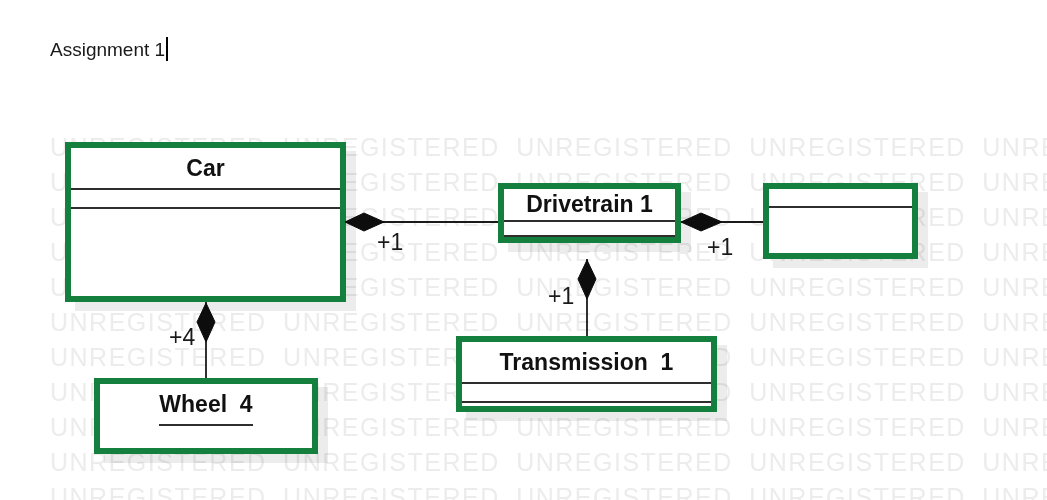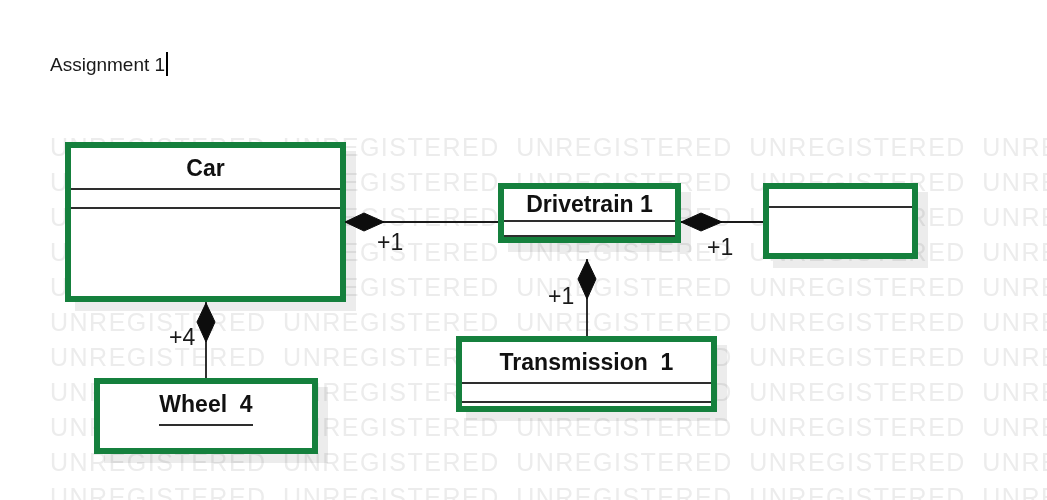--- a/index.html
+++ b/index.html
@@ -29,21 +29,21 @@
     word-spacing: 8px;
     color: #ececec;
     font-weight: 400;
     user-select: none;
   }
 
   
   .doc-title {
     position: absolute;
     left: 50px;
-    top: 52px;
+    top: 37px;
     font-size: 19px;
     color: #1a1a1a;
     z-index: 5;
     white-space: pre;
   }
   .caret {
     display: inline-block;
     width: 1.5px;
     height: 24px;
     background: #000;

